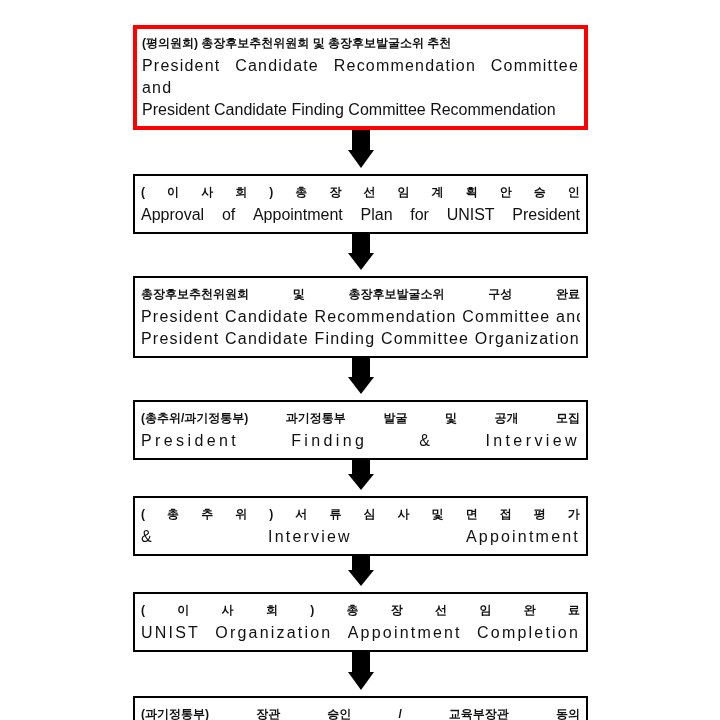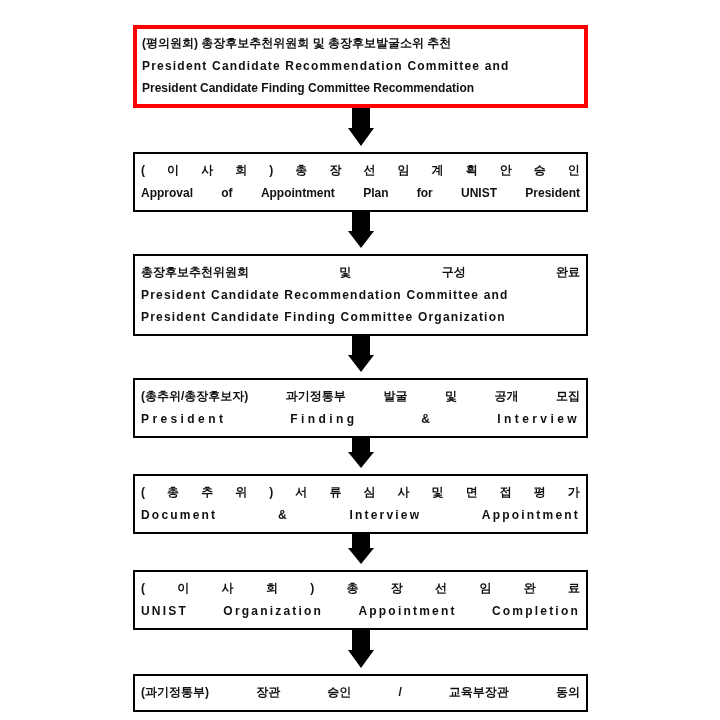--- a/index.html
+++ b/index.html
@@ -56,22 +56,22 @@
 
   
   .line.ko {
     font-weight: bold;
     font-size: 12px;
     line-height: 23px;
     letter-spacing: 0px;
   }
   
   .line.en {
-    font-weight: bold;
-    font-size: 12px;
+    font-weight: normal;
+    font-size: 16px;
     line-height: 22px;
   }
 
   
   .line.stretch {
     display: flex;
     justify-content: space-between;
     white-space: normal;
   }
   .line.stretch > span { display: inline-block; }
@@ -173,37 +173,38 @@
       <div class="arrow gap-b">
         <div class="shaft"></div>
         <div class="head"></div>
       </div>
     </div>
 
     <div class="flow-box">
       <span class="line ko stretch">
         <span>총장후보추천위원회</span>
         <span>및</span>
+        <span>총장후보발굴소위</span>
         <span>구성</span>
         <span>완료</span>
       </span>
       <span class="line en sp-1">President Candidate Recommendation Committee and</span>
       <span class="line en sp-1">President Candidate Finding Committee Organization</span>
     </div>
 
     <div class="arrow-wrap">
       <div class="arrow gap-b">
         <div class="shaft"></div>
         <div class="head"></div>
       </div>
     </div>
 
     <div class="flow-box">
       <span class="line ko stretch">
-        <span>(총추위/총장후보자)</span>
+        <span>(총추위/과기정통부)</span>
         <span>과기정통부</span>
         <span>발굴</span>
         <span>및</span>
         <span>공개</span>
         <span>모집</span>
       </span>
       <span class="line en sp-3 stretch">
         <span>President</span>
         <span>Finding</span>
         <span>&amp;</span>
@@ -229,21 +230,20 @@
         <span>류</span>
         <span>심</span>
         <span>사</span>
         <span>및</span>
         <span>면</span>
         <span>접</span>
         <span>평</span>
         <span>가</span>
       </span>
       <span class="line en sp-2 stretch">
-        <span>Document</span>
         <span>&amp;</span>
         <span>Interview</span>
         <span>Appointment</span>
       </span>
     </div>
 
     <div class="arrow-wrap">
       <div class="arrow gap-c">
         <div class="shaft"></div>
         <div class="head"></div>

